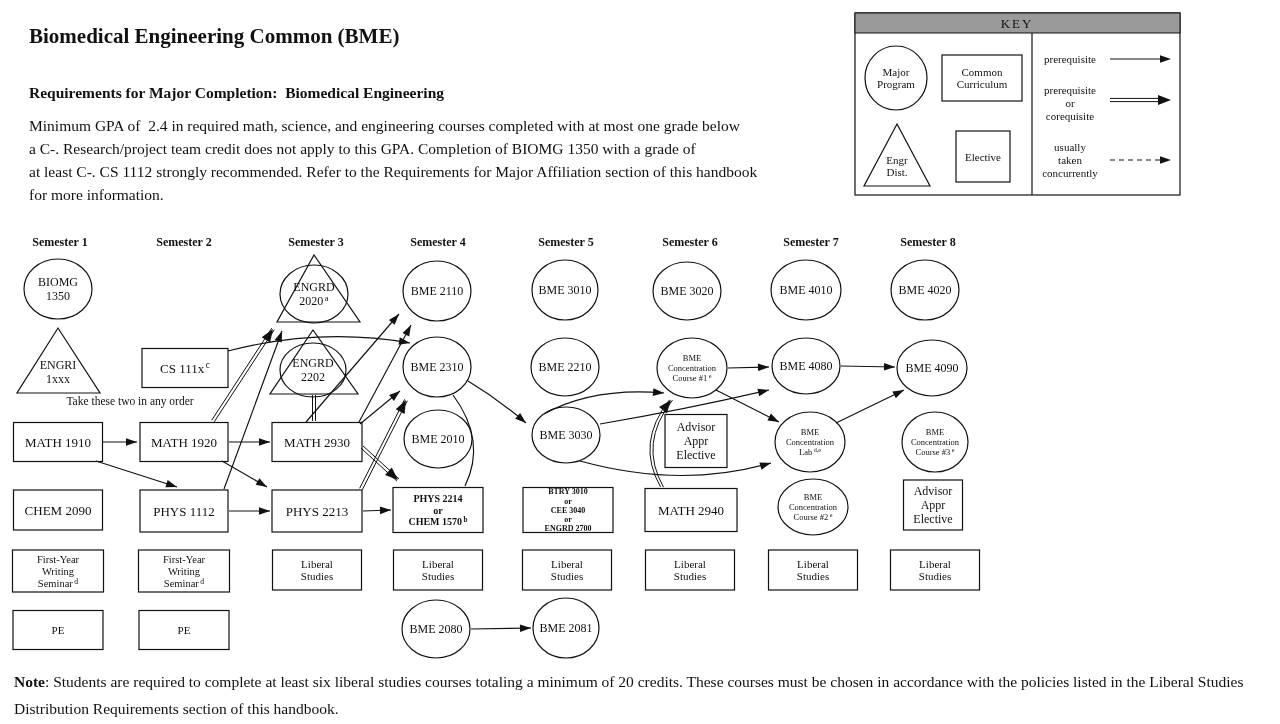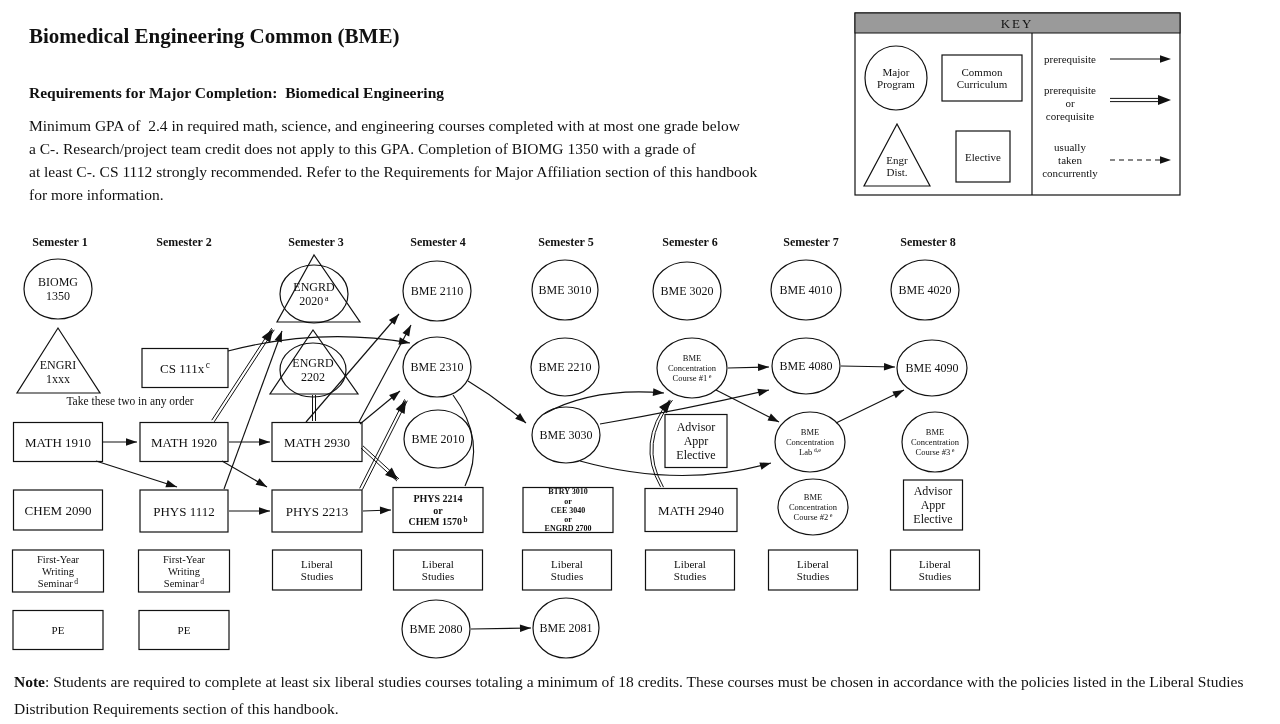--- a/index.html
+++ b/index.html
@@ -381,14 +381,14 @@
         <polygon points="1171.0,100.0 1158.0,105.0 1158.0,95.0" fill="#111"></polygon>
       </g>
       <g>
         <text x="1070" y="151.1" text-anchor="middle" font-size="11" font-weight="normal">usually</text>
         <text x="1070" y="163.8" text-anchor="middle" font-size="11" font-weight="normal">taken</text>
         <text x="1070" y="176.6" text-anchor="middle" font-size="11" font-weight="normal">concurrently</text>
         <line x1="1110" y1="160" x2="1160" y2="160" stroke="#111" stroke-width="1.15" stroke-dasharray="5,4"></line>
         <polygon points="1171.0,160.0 1160.0,163.8 1160.0,156.2" fill="#111"></polygon>
       </g>
     </svg>
-  <div class="abs" id="note"><b>Note</b><span>: Students are required to complete at least six liberal studies courses totaling a minimum of 18 credits.  These courses must be chosen in accordance with the policies listed in the Liberal Studies Distribution Requirements section of this handbook.</span></div>
+  <div class="abs" id="note"><b>Note</b><span>: Students are required to complete at least six liberal studies courses totaling a minimum of 20 credits.  These courses must be chosen in accordance with the policies listed in the Liberal Studies Distribution Requirements section of this handbook.</span></div>
 </div>
 
 </body></html>

